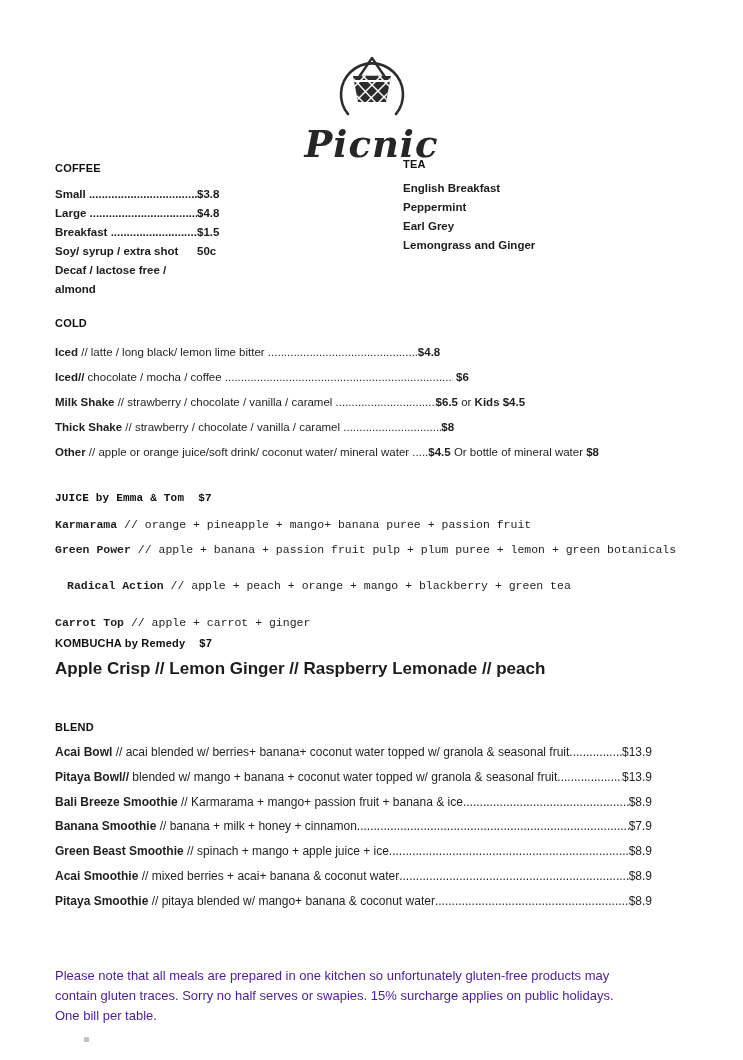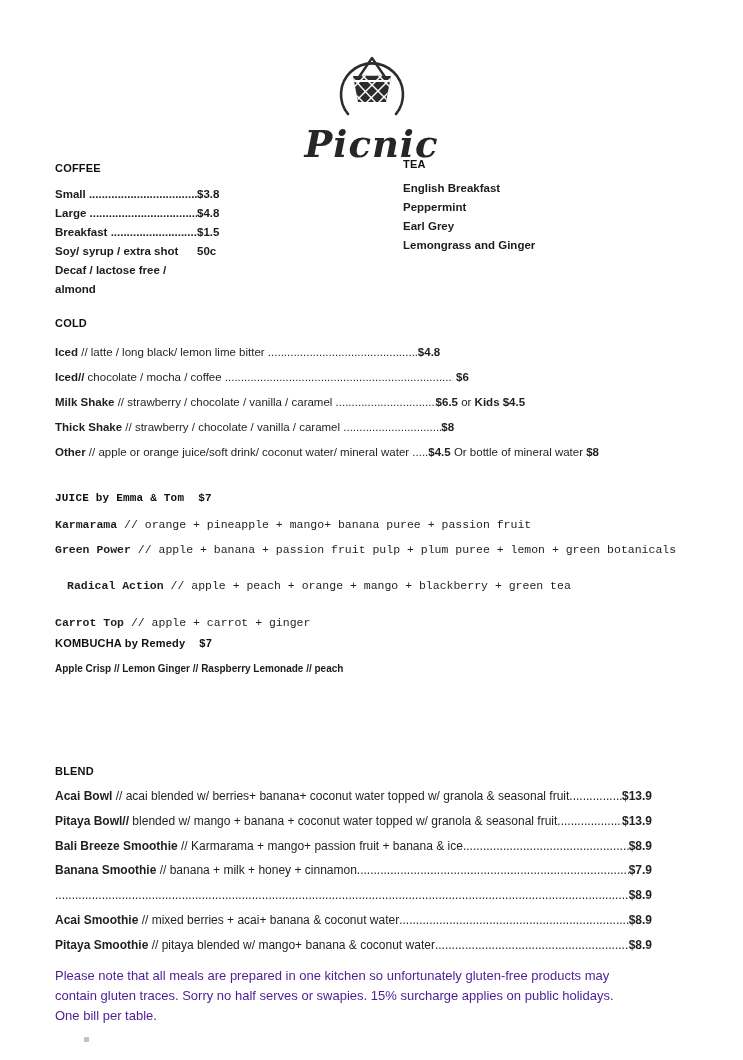--- a/index.html
+++ b/index.html
@@ -24,22 +24,22 @@
   .tea-cell{width:184px;white-space:nowrap;}
   .coffee-items{margin-top:11px;}
   .tea-items{margin-top:9px;}
   .cold-items{margin-top:11px;}
   .juice-items{margin-top:9px;}
   .juice-items .line{line-height:24.6px;}
   .blend-items{margin-top:7px;}
   .blend-line{display:flex;width:597px;font-size:12px;line-height:24.8px;color:#1f1f1f;}
   .blend-text{white-space:nowrap;}
   .blend-dots{flex:1;overflow:hidden;white-space:nowrap;}
-  .blend-price{font-weight:bold;white-space:nowrap;}
-  .kombucha-flavors{margin-top:10px;font-size:10px;font-weight:bold;line-height:20px;color:#1c1c1c;}
+  .blend-price{font-weight:normal;white-space:nowrap;}
+  .kombucha-flavors{margin-top:10px;font-size:17px;font-weight:bold;line-height:20px;color:#1c1c1c;}
   .footnote{position:absolute;left:55px;top:953px;width:584px;font-size:13px;line-height:20px;color:#4c1d95;}
   .stray{position:absolute;left:84px;top:1037px;width:5px;height:5px;background:#8f8f8f;opacity:.55;}
 </style>
 </head>
 <body>
 
 <div class="page">
 
   <div class="logo">
     <svg width="130" height="96" viewBox="0 0 130 96">
@@ -129,21 +129,21 @@
       <p class="line" style="margin:12px;"><span class="b">Radical Action</span><span> // apple + peach + orange + mango + blackberry + green tea</span></p>
       <p class="line" style="margin:0;"><span class="b">Carrot Top</span><span> // apple + carrot + ginger</span></p>
     </div>
   </section>
 
   <section class="sec" style="top:637px;">
     <div class="sec-title"><span>KOMBUCHA by Remedy</span><span class="hdr-price">$7</span></div>
     <div class="kombucha-flavors">Apple Crisp // Lemon Ginger // Raspberry Lemonade // peach</div>
   </section>
 
-  <section class="sec" style="top:721px;margin-top:44px;">
+  <section class="sec" style="top:721px;">
     <div class="sec-title">BLEND</div>
     <div class="blend-items">
       <div class="blend-line">
           <span class="blend-text"><span class="b">Acai Bowl</span><span> // acai blended w/ berries+ banana+ coconut water topped w/ granola &amp; seasonal fruit </span></span>
           <span class="blend-dots">................................................................................................................................................................................................................................</span>
           <span class="blend-price">$13.9</span>
         </div>
       <div class="blend-line">
           <span class="blend-text"><span class="b">Pitaya Bowl//</span><span> blended w/ mango + banana + coconut water topped w/ granola &amp; seasonal fruit</span></span>
           <span class="blend-dots">................................................................................................................................................................................................................................</span>
@@ -153,20 +153,21 @@
           <span class="blend-text"><span class="b">Bali Breeze Smoothie</span><span> // Karmarama + mango+ passion fruit + banana &amp; ice</span></span>
           <span class="blend-dots">................................................................................................................................................................................................................................</span>
           <span class="blend-price">$8.9</span>
         </div>
       <div class="blend-line">
           <span class="blend-text"><span class="b">Banana Smoothie</span><span> // banana + milk + honey + cinnamon </span></span>
           <span class="blend-dots">................................................................................................................................................................................................................................</span>
           <span class="blend-price">$7.9</span>
         </div>
       <div class="blend-line">
+          <span class="blend-text"><span class="b">Green Beast Smoothie</span><span> // spinach + mango + apple juice + ice </span></span>
           <span class="blend-dots">................................................................................................................................................................................................................................</span>
           <span class="blend-price">$8.9</span>
         </div>
       <div class="blend-line">
           <span class="blend-text"><span class="b">Acai Smoothie</span><span> // mixed berries + acai+ banana &amp; coconut water</span></span>
           <span class="blend-dots">................................................................................................................................................................................................................................</span>
           <span class="blend-price">$8.9</span>
         </div>
       <div class="blend-line">
           <span class="blend-text"><span class="b">Pitaya Smoothie</span><span> // pitaya blended w/ mango+ banana &amp; coconut water</span></span>

